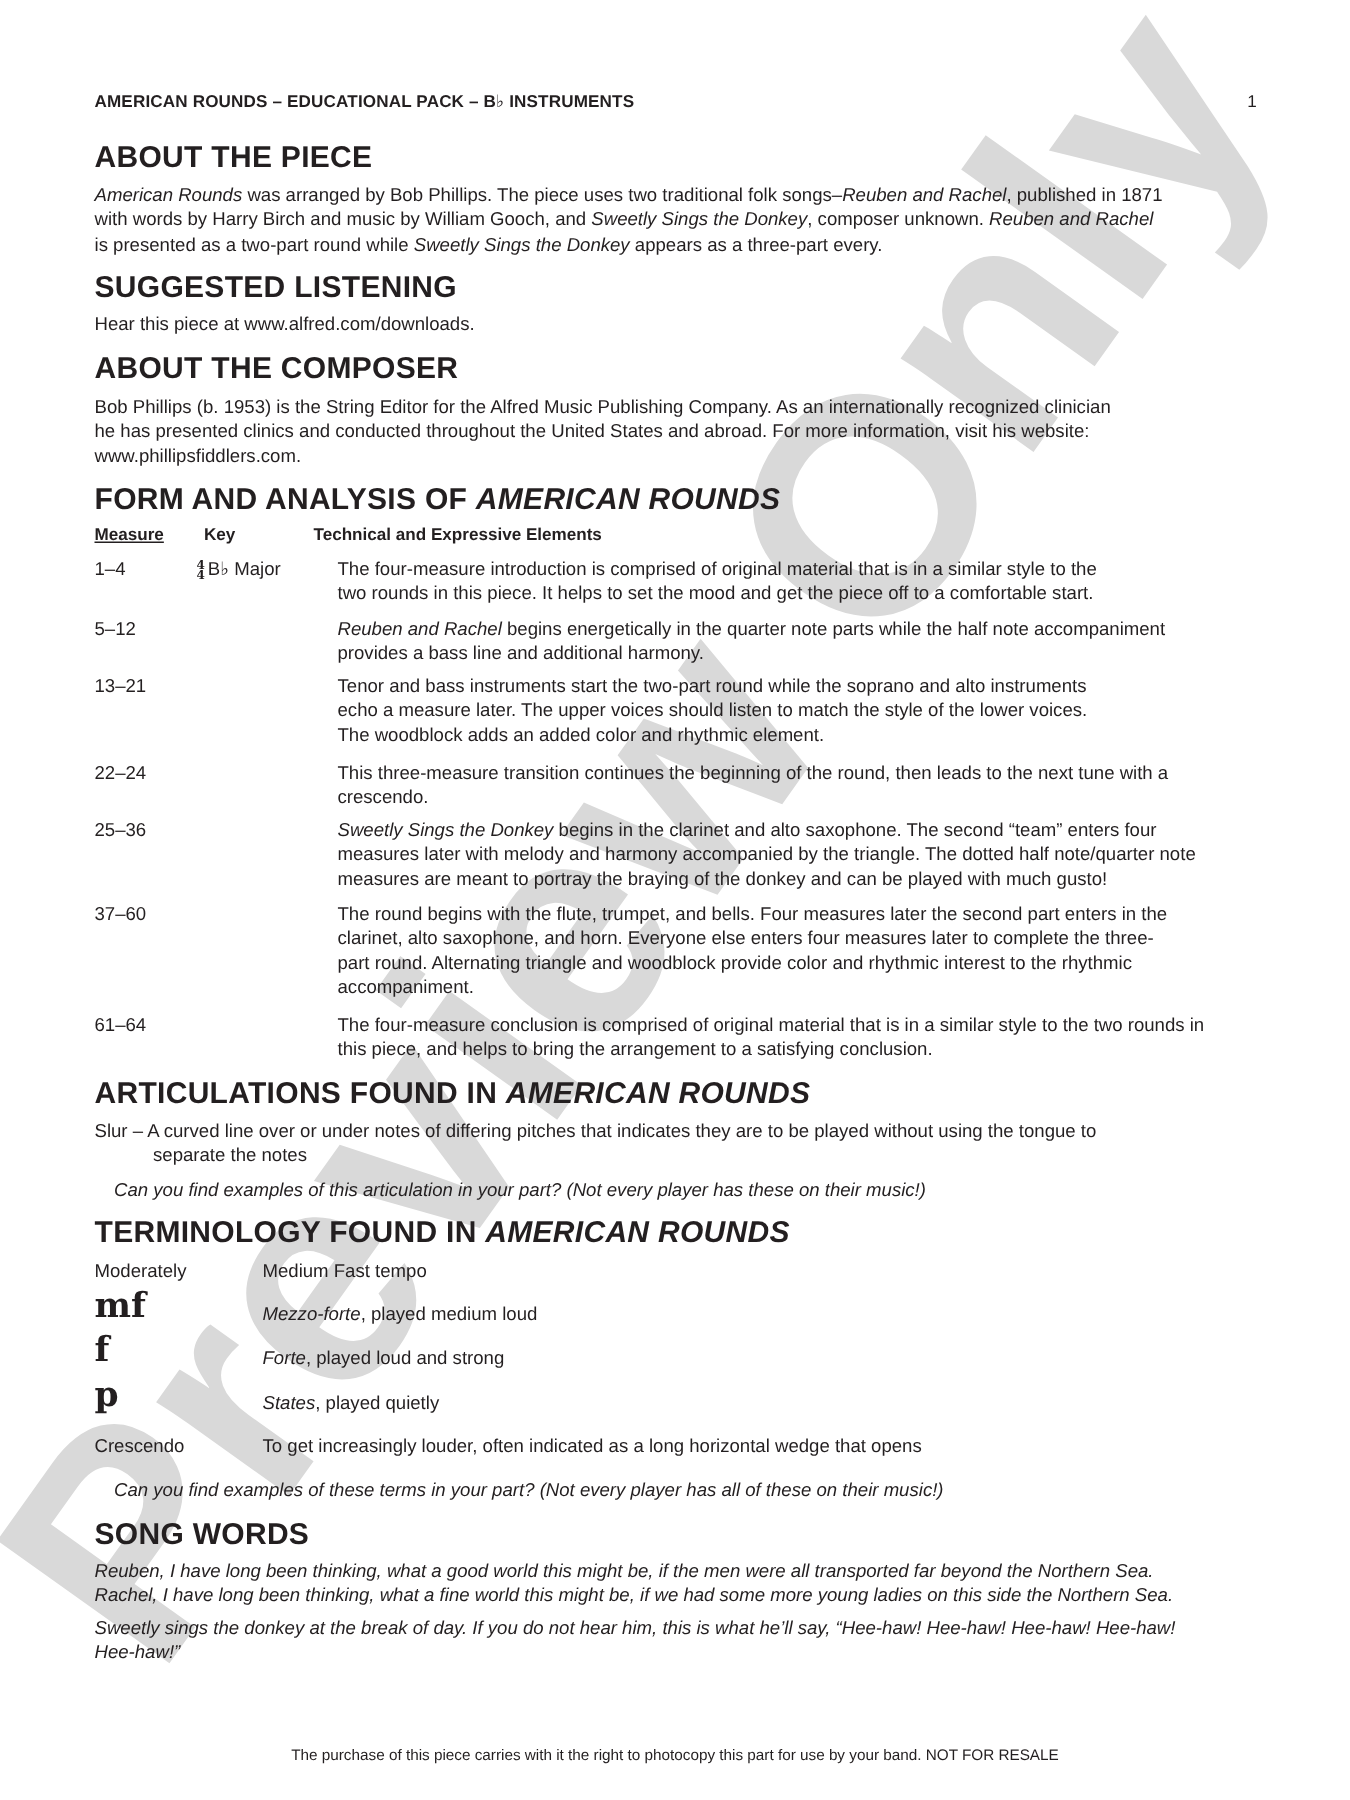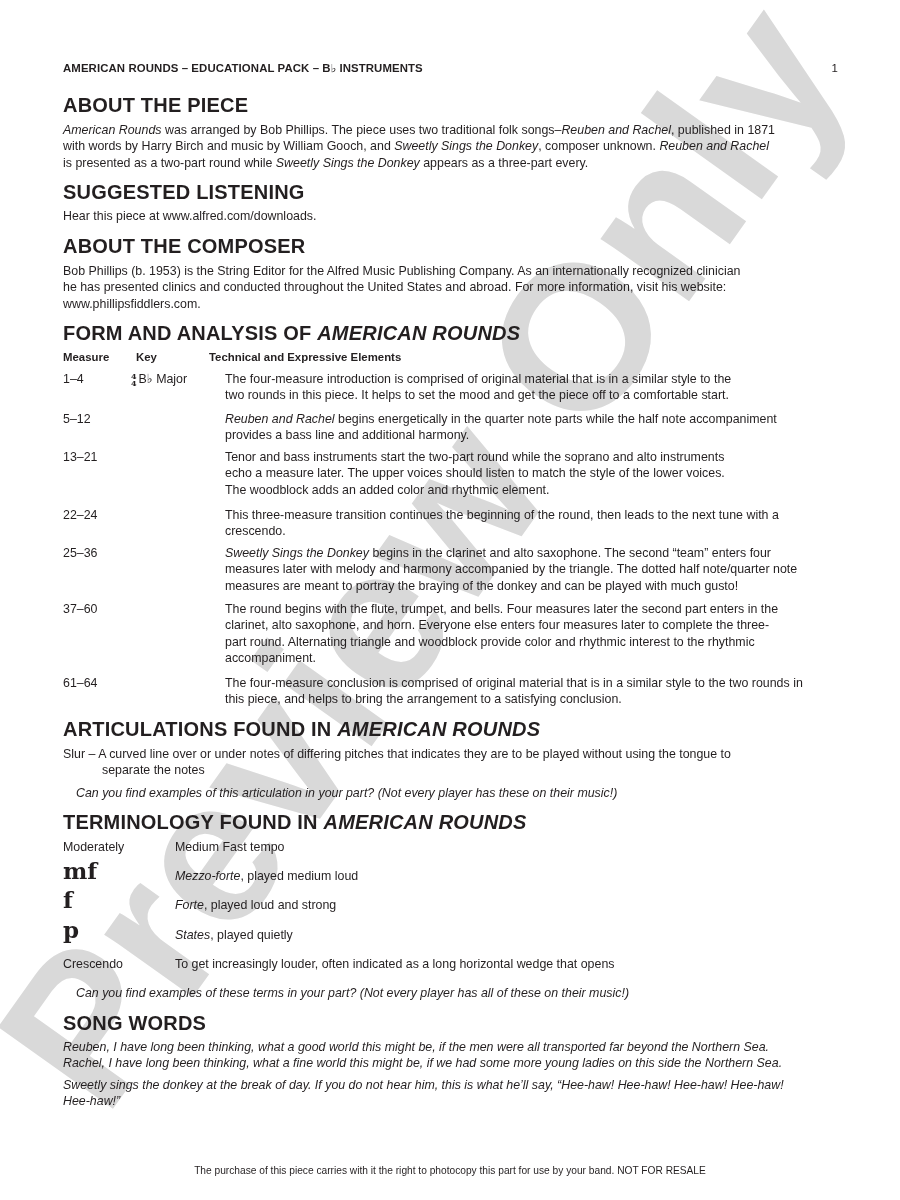--- a/index.html
+++ b/index.html
@@ -62,21 +62,21 @@
   <div class="para" style="top:208px;">Hear this piece at www.alfred.com/downloads.</div>
 
   <h2 style="top:238px;">ABOUT THE COMPOSER</h2>
   <div class="para" style="top:263px;">
     <div>Bob Phillips (b. 1953) is the String Editor for the Alfred Music Publishing Company. As an internationally recognized clinician</div>
     <div>he has presented clinics and conducted throughout the United States and abroad. For more information, visit his website:</div>
     <div>www.phillipsfiddlers.com.</div>
   </div>
 
   <h2 style="top:325px;"><span>FORM AND ANALYSIS OF </span><i>AMERICAN ROUNDS</i></h2>
-  <div class="tbl-head" style="left:63px;">Measure</div>
+  <div class="tbl-head" style="left:63px;text-decoration:underline;">Measure</div>
   <div class="tbl-head" style="left:136px;">Key</div>
   <div class="tbl-head" style="left:209px;">Technical and Expressive Elements</div>
 
   <div class="row" style="top:371px;">
     <span class="m">1–4</span>
     <span class="k"><span class="ts"><span>4</span><br><span>4</span></span><span>B♭ Major</span></span>
     <div class="d">
       <div>The four-measure introduction is comprised of original material that is in a similar style to the</div>
       <div>two rounds in this piece. It helps to set the mood and get the piece off to a comfortable start.</div>
     </div>

